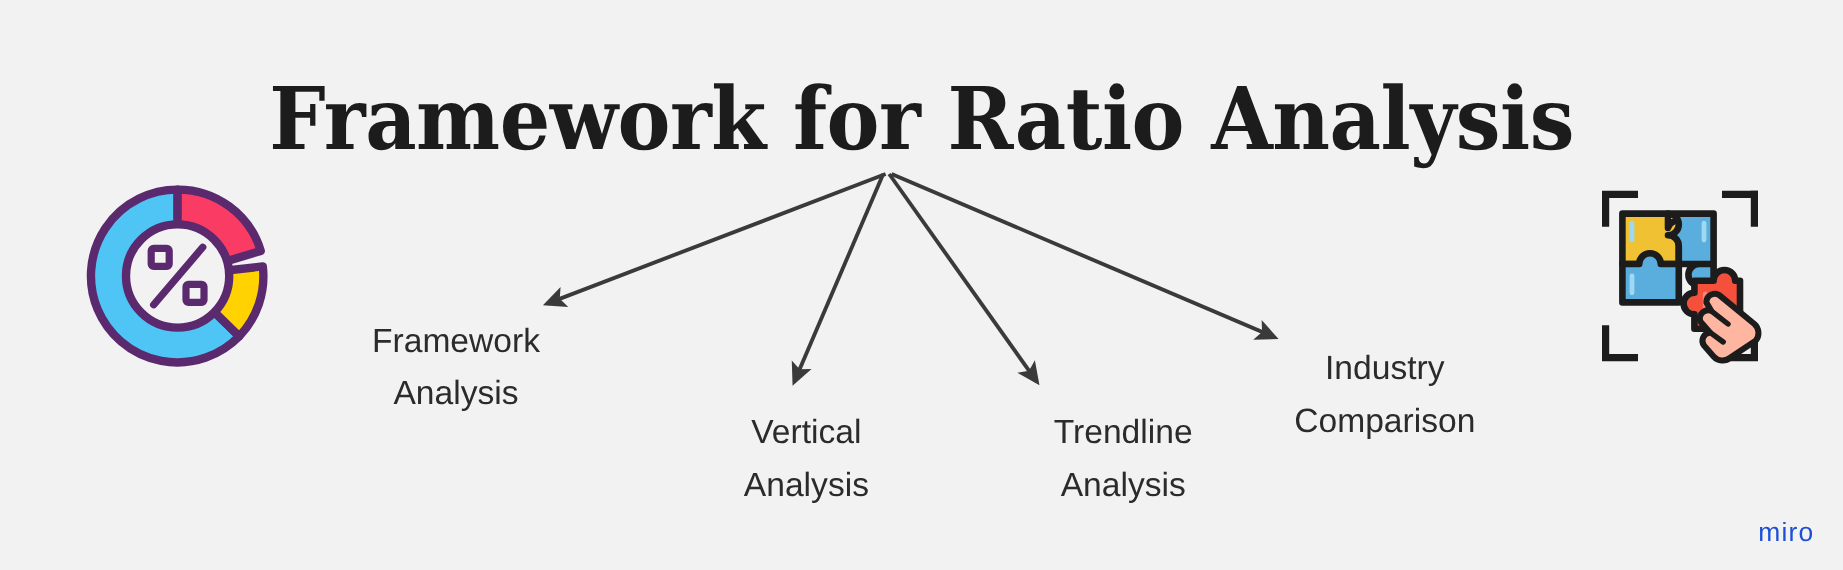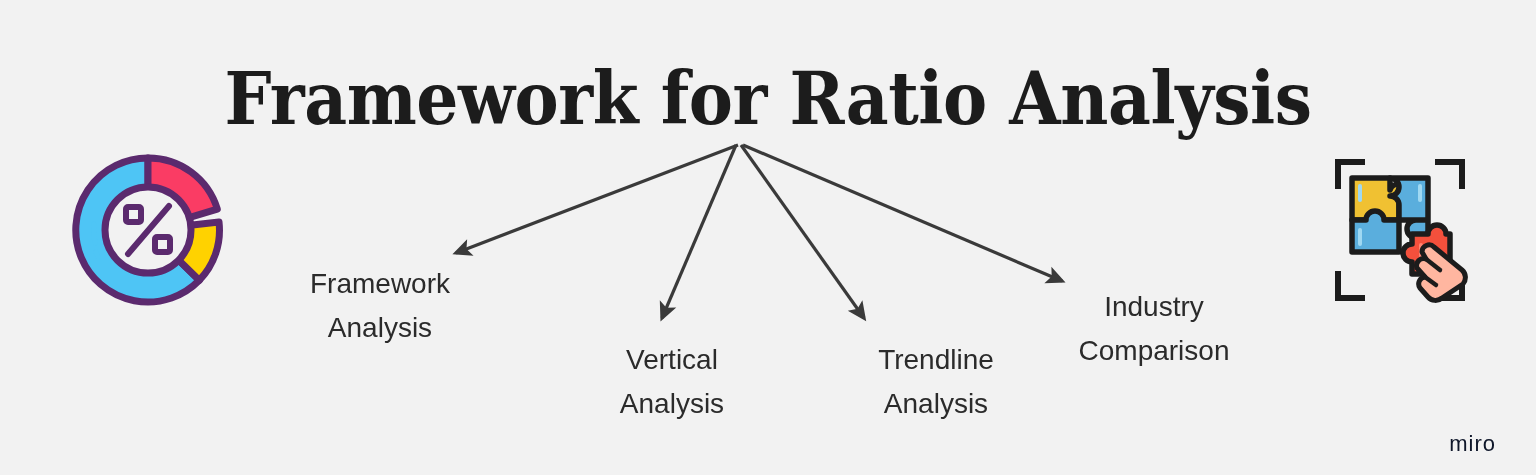--- a/index.html
+++ b/index.html
@@ -62,26 +62,26 @@
     width: 1536px; height: 475px;
     pointer-events: none;
   }
 
   
   #donut-chart-icon { left: 68px; top: 150px; width: 160px; height: 160px; }
   #puzzle-icon      { left: 1316px; top: 152px; width: 168px; height: 156px; }
 
   
   #miro-watermark {
-    right: 40px;
+    right: 24px;
     bottom: 18px;
     font-family: "Liberation Sans", sans-serif;
     font-size: 22px;
     letter-spacing: 1px;
-    color: #0f172a;
+    color: #1d4ed8;
     font-weight: 400;
   }
 </style>
 </head>
 <body>
 
 <div id="canvas">
 
   <div class="abs" id="diagram-title">Framework for Ratio Analysis</div>
 

